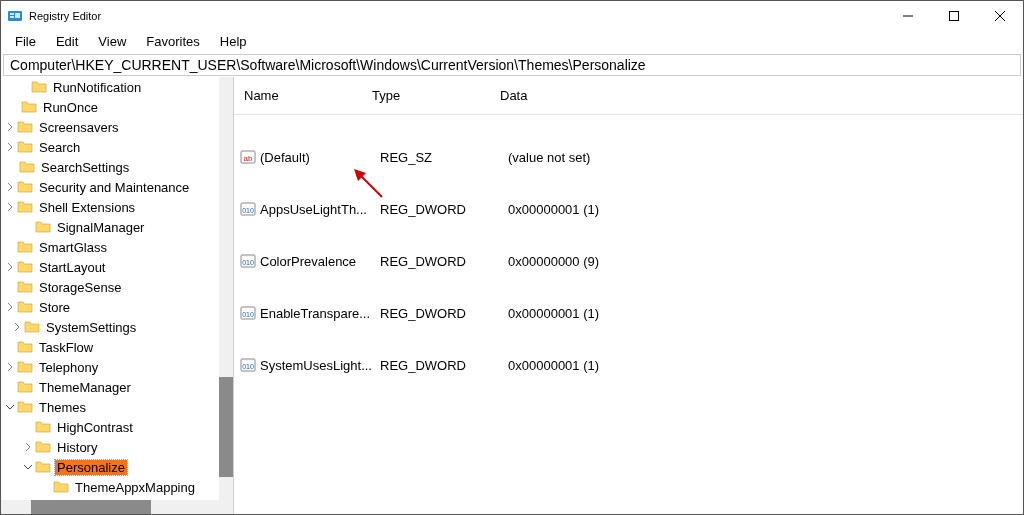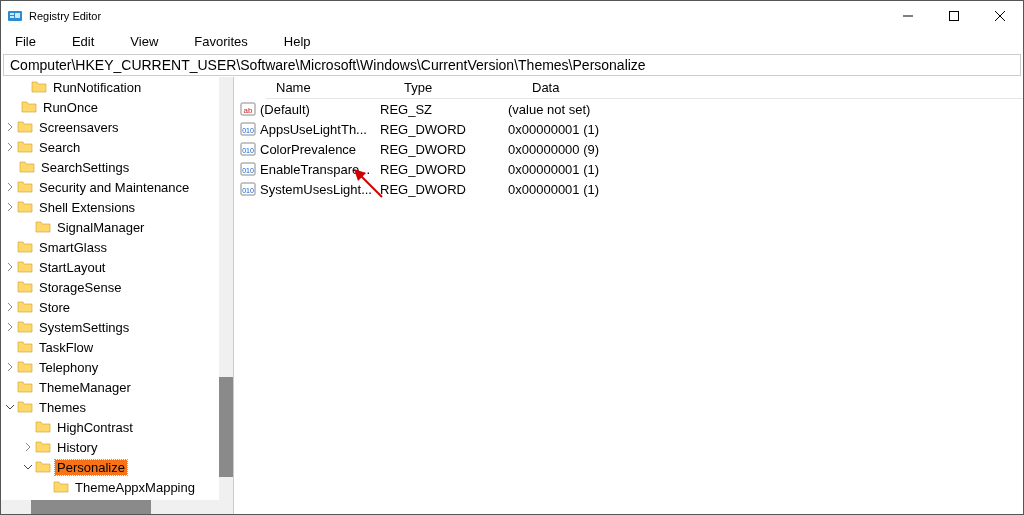--- a/index.html
+++ b/index.html
@@ -3,42 +3,42 @@
 <meta charset="utf-8">
 <style>
   * { box-sizing: border-box; }
   html, body { margin:0; padding:0; font-family: "Segoe UI", Arial, sans-serif; font-size:13px; color:#000; background:#fff; }
   .window { width:1024px; height:515px; border:1px solid #555; display:flex; flex-direction:column; background:#fff; }
   .titlebar { height:30px; display:flex; align-items:center; padding-left:6px; }
   .title-icon { width:16px; height:16px; margin-right:6px; }
   .title-text { flex:0 0 auto; font-size:11px;text-align:right; }
   .title-spacer { flex:1; }
   .win-btn { width:46px; height:30px; display:flex; align-items:center; justify-content:center; }
-  .menubar { height:22px; display:flex; align-items:center; padding-left:4px; gap:16px; border-bottom:1px solid transparent; }
+  .menubar { height:22px; display:flex; align-items:center; padding-left:4px; gap:0; border-bottom:1px solid transparent; }
   .menu-item { padding:2px 10px; }
   .addressbar { height:22px; display:flex; align-items:center; padding:0 6px; border:1px solid #ccc; margin:1px 2px; background:#fff; font-size:14px; }
   .content { flex:1; display:flex; min-height:0; }
   .tree-pane { width:233px; border-right:1px solid #ccc; overflow:hidden; position:relative; }
   .tree-inner { position:absolute; top:0; left:0; right:0; bottom:14px; overflow:hidden; }
   .tree-hscroll { position:absolute; left:0; right:0; bottom:0; height:14px; background:#f0f0f0; }
   .tree-hscroll-thumb { position:absolute; left:30px; top:0; height:14px; width:120px; background:#8a8a8a; }
   .tree-vscroll { position:absolute; right:0; top:0; bottom:14px; width:14px; background:#f0f0f0; }
   .tree-vscroll-thumb { position:absolute; right:0; top:300px; width:14px; height:100px; background:#8a8a8a; }
   .tree-row { height:20px; display:flex; align-items:center; white-space:nowrap; }
   .tree-row .chev { width:14px; display:inline-flex; justify-content:center; color:#666; font-size:11px; }
   .tree-row .folder { width:16px; height:16px; margin-right:4px; flex:0 0 auto; }
   .tree-label { padding:0 2px; }
   .tree-label.sel { background:#f97316; outline:1px dotted #7aa7d7; }
   .list-pane { flex:1; overflow:hidden; }
-  .list-header { height:22px; display:flex; align-items:center; border-bottom:1px solid #e5e5e5;margin-left:32px; }
+  .list-header { height:38px; display:flex; align-items:center; border-bottom:1px solid #e5e5e5; }
   .list-header .col { padding:0 8px; font-size:13px; color:#000; }
   .col-name { width:130px; }
   .col-type { width:128px; }
   .col-data { flex:1; }
-  .list-row { height:20px; display:flex; align-items:center; }
+  .list-row { height:20px; display:flex; align-items:center;margin-top:32px; }
   .list-row .val-icon { width:16px; height:16px; margin-left:6px; margin-right:4px; flex:0 0 auto; }
   .list-row .cell-name { width:120px; overflow:hidden; text-overflow:ellipsis; white-space:nowrap; }
   .list-row .cell-type { width:128px; }
   .list-row .cell-data { flex:1; }
   .arrow-annot { position:absolute; pointer-events:none; }
   svg { display:block; }
 </style>
 </head>
 <body>
 
@@ -212,21 +212,21 @@
                 <path d="M3 1 L7 5 L3 9" fill="none" stroke="#888"></path>
               </svg>
             </span>
             <span class="folder">
               <svg viewBox="0 0 16 16">
                 <path d="M1 3h5l1 2h8v8H1z" fill="#ffd76b" stroke="#c9a227" stroke-width="0.6"></path>
               </svg>
             </span>
             <span class="tree-label">Store</span>
           </div>
-          <div class="tree-row" style="padding-left: 2px;">
+          <div class="tree-row" style="padding-left: 2px; margin-left: 7px;">
             <span class="chev">
               <svg width="10" height="10">
                 <path d="M3 1 L7 5 L3 9" fill="none" stroke="#888"></path>
               </svg>
             </span>
             <span class="folder">
               <svg viewBox="0 0 16 16">
                 <path d="M1 3h5l1 2h8v8H1z" fill="#ffd76b" stroke="#c9a227" stroke-width="0.6"></path>
               </svg>
             </span>

